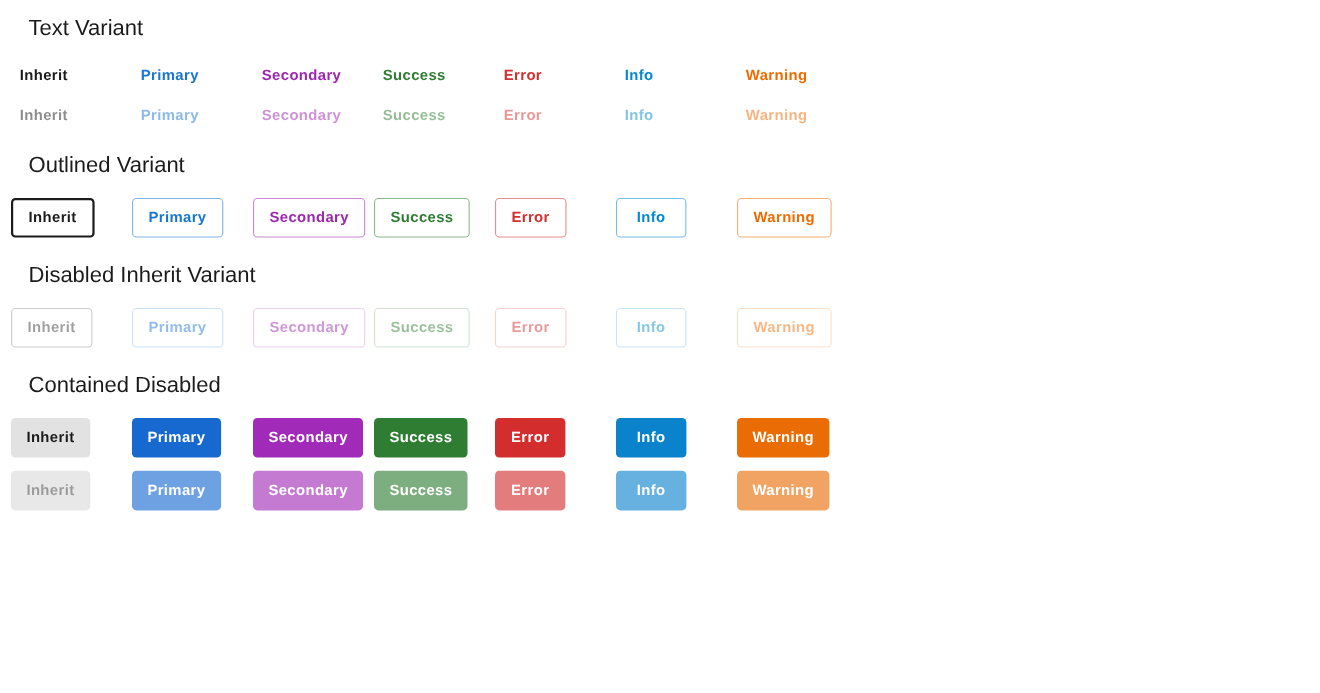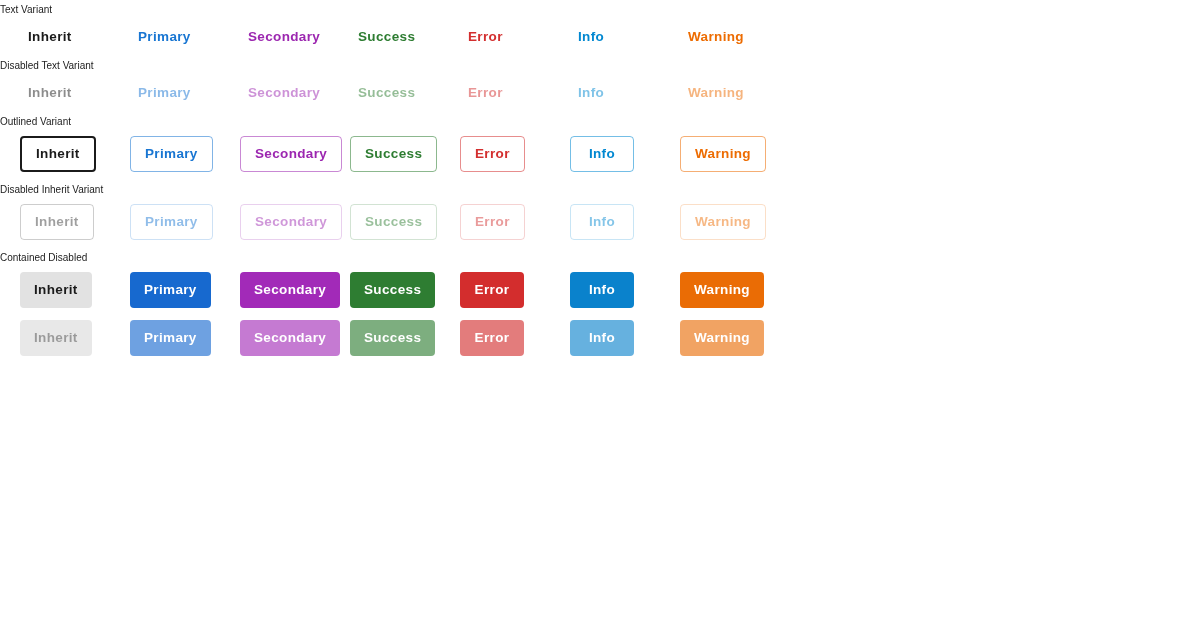--- a/index.html
+++ b/index.html
@@ -16,34 +16,35 @@
   .page {
     position: relative;
     width: 1200px;
     height: 630px;
     background: #ffffff;
     overflow: hidden;
   }
 
   
   .section-title {
-    font-size: 10px;
+    font-size: 20px;
     line-height: 20px;
     color: #1b1b1b;
     font-weight: 400;
-    margin: 0;
+    padding-left: 10px;
+    margin: 16px;
     white-space: nowrap;
   }
 
   
   .btn-row {
     display: flex;
     align-items: flex-start;
     gap: 0px;
-    padding-left: 20px;
+    padding-left: 10px;
     margin: 0;
   }
 
   
   .cell {
     width: 110px;
     flex: 0 0 110px;
     display: flex;
     align-items: center;
     justify-content: flex-start;
@@ -145,21 +146,20 @@
           <div class="cell">
             <button class="btn" style="color: rgb(2, 136, 209);">Info</button>
           </div>
           <div class="cell">
             <button class="btn" style="color: rgb(237, 108, 2);">Warning</button>
           </div>
         </div>
         <div style="height: 8px;"></div>
       </div>
       <div class="block">
-        <div class="section-title">Disabled Text Variant</div>
         <div style="height: 6px;"></div>
         <div class="btn-row row-text row-disabled">
           <div class="cell">
             <button class="btn inherit" disabled="" style="color: rgb(27, 27, 27);">Inherit</button>
           </div>
           <div class="cell">
             <button class="btn" disabled="" style="color: rgb(25, 118, 210);">Primary</button>
           </div>
           <div class="cell">
             <button class="btn" disabled="" style="color: rgb(156, 39, 176);">Secondary</button>

